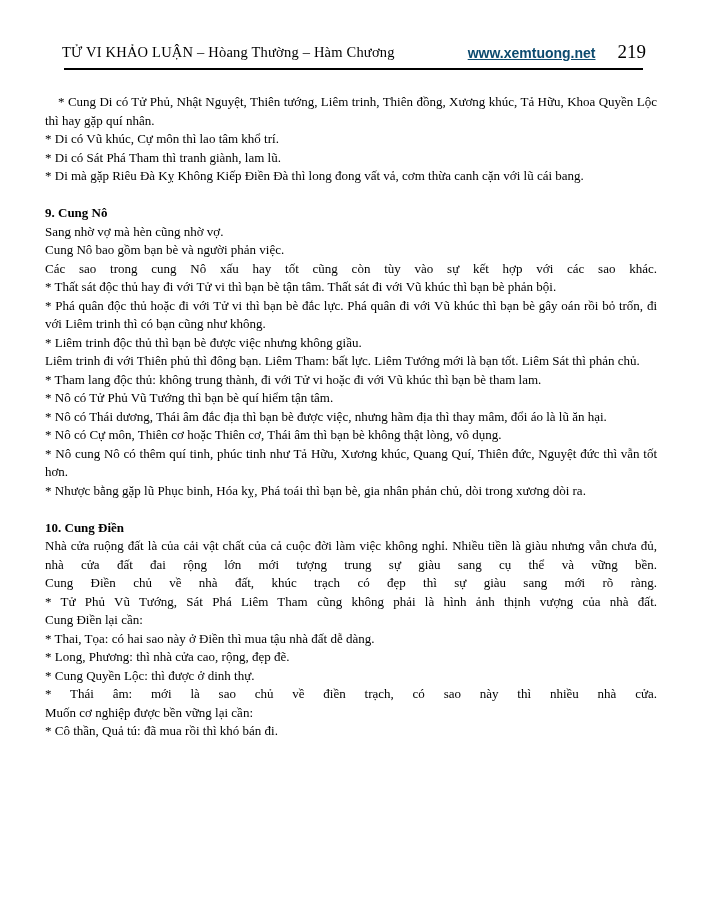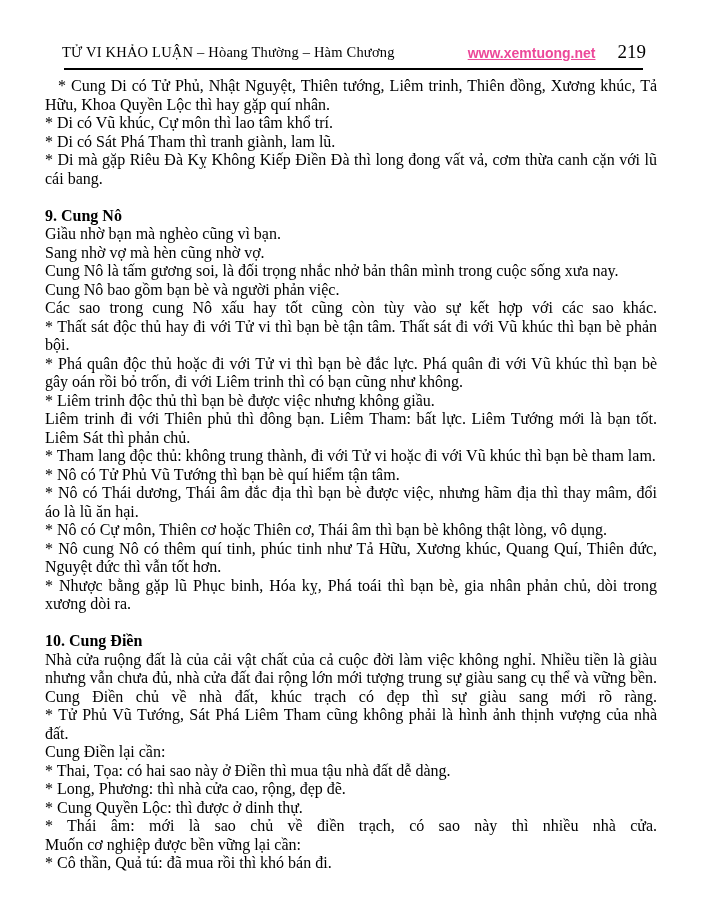--- a/index.html
+++ b/index.html
@@ -37,52 +37,50 @@
     position: absolute;
     left: 64px;
     top: 68px;
     width: 579px;
     height: 2px;
     background: #000000;
   }
   .doc-body {
     position: absolute;
     left: 45px;
-    top: 77px;
+    top: 93px;
     width: 612px;
-    font-size: 16px;
+    font-size: 13px;
     line-height: 18.5px;
     text-align: justify;
   }
   .para { margin: 0; }
   .para.stretch { text-align-last: justify; }
   .para.indent { text-indent: 13px; }
   .heading { font-weight: bold; margin-top: 18.5px; }
 </style>
 </head>
 <body>
 
 <div class="page" style="color: rgb(0, 0, 0);">
   <div class="header">
     <span class="header-title">TỬ VI KHẢO LUẬN – Hòang Thường – Hàm Chương</span>
     <span class="header-right">
-      <a class="header-link" style="color: #ec4899;">www.xemtuong.net</a>
+      <a class="header-link" style="color: #0c4a6e;">www.xemtuong.net</a>
       <span class="page-number">219</span>
     </span>
   </div>
   <div class="rule"></div>
   <div class="doc-body" id="doc-body">
       <div class="para indent">* Cung Di có Tử Phủ, Nhật Nguyệt, Thiên tướng, Liêm trinh, Thiên đồng, Xương khúc, Tả Hữu, Khoa Quyền Lộc thì hay gặp quí nhân.</div>
       <div class="para">* Di có Vũ khúc, Cự môn thì lao tâm khổ trí.</div>
       <div class="para">* Di có Sát Phá Tham thì tranh giành, lam lũ.</div>
       <div class="para">* Di mà gặp Riêu Đà Kỵ Không Kiếp Điền Đà thì long đong vất vả, cơm thừa canh cặn với lũ cái bang.</div>
       <div class="heading">9. Cung Nô</div>
-      <div class="para">Giầu nhờ bạn mà nghèo cũng vì bạn.</div>
       <div class="para">Sang nhờ vợ mà hèn cũng nhờ vợ.</div>
-      <div class="para">Cung Nô là tấm gương soi, là đối trọng nhắc nhở bản thân mình trong cuộc sống xưa nay.</div>
       <div class="para">Cung Nô bao gồm bạn bè và người phản việc.</div>
       <div class="para stretch">Các sao trong cung Nô xấu hay tốt cũng còn tùy vào sự kết hợp với các sao khác.</div>
       <div class="para">* Thất sát độc thủ hay đi với Tử vi thì bạn bè tận tâm. Thất sát đi với Vũ khúc thì bạn bè phản bội.</div>
       <div class="para">* Phá quân độc thủ hoặc đi với Tử vi thì bạn bè đắc lực. Phá quân đi với Vũ khúc thì bạn bè gây oán rồi bỏ trốn, đi với Liêm trinh thì có bạn cũng như không.</div>
       <div class="para">* Liêm trinh độc thủ thì bạn bè được việc nhưng không giầu.</div>
       <div class="para">Liêm trinh đi với Thiên phủ thì đông bạn. Liêm Tham: bất lực. Liêm Tướng mới là bạn tốt. Liêm Sát thì phản chủ.</div>
       <div class="para">* Tham lang độc thủ: không trung thành, đi với Tử vi hoặc đi với Vũ khúc thì bạn bè tham lam.</div>
       <div class="para">* Nô có Tử Phủ Vũ Tướng thì bạn bè quí hiểm tận tâm.</div>
       <div class="para">* Nô có Thái dương, Thái âm đắc địa thì bạn bè được việc, nhưng hãm địa thì thay mâm, đổi áo là lũ ăn hại.</div>
       <div class="para">* Nô có Cự môn, Thiên cơ hoặc Thiên cơ, Thái âm thì bạn bè không thật lòng, vô dụng.</div>

